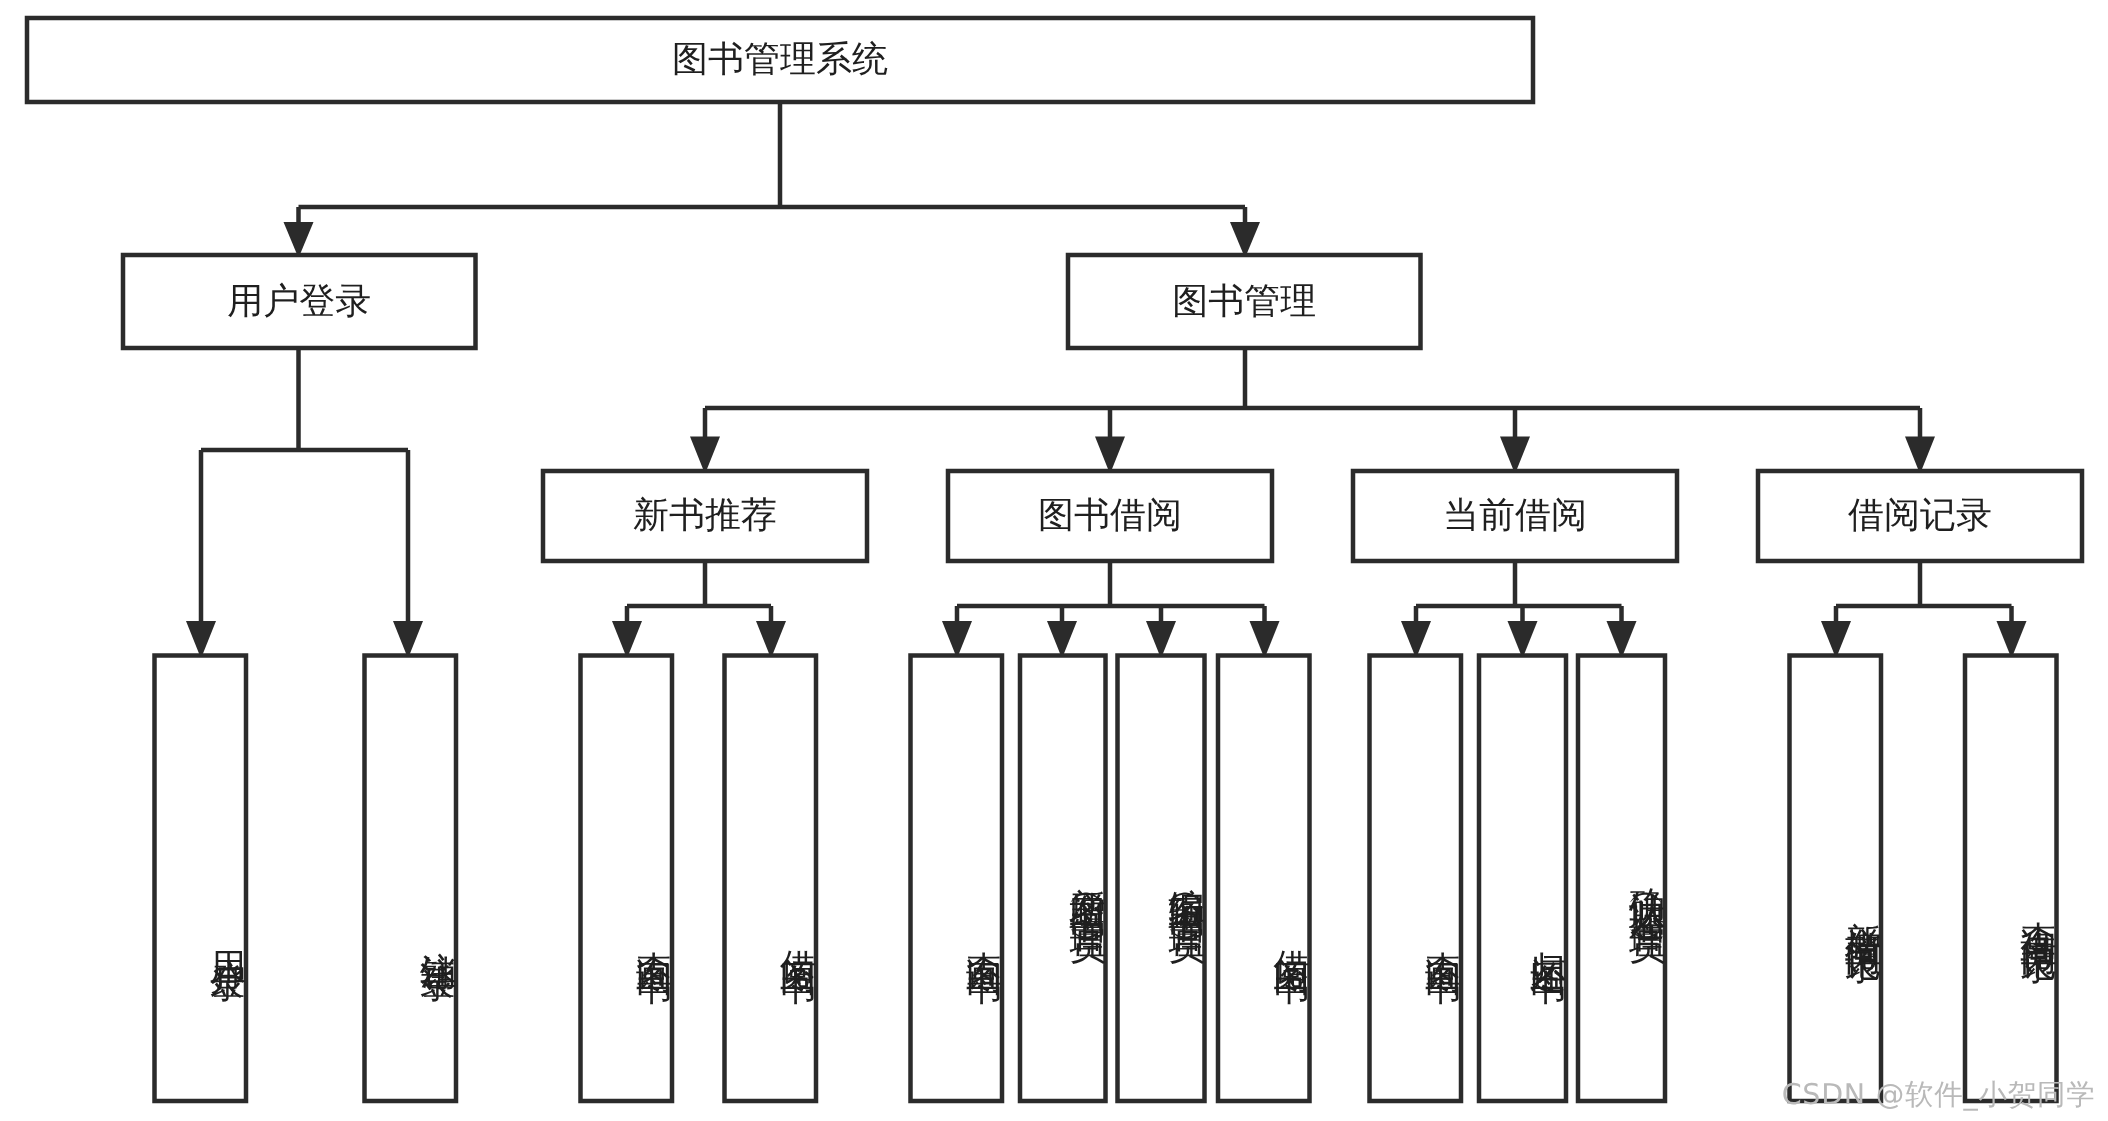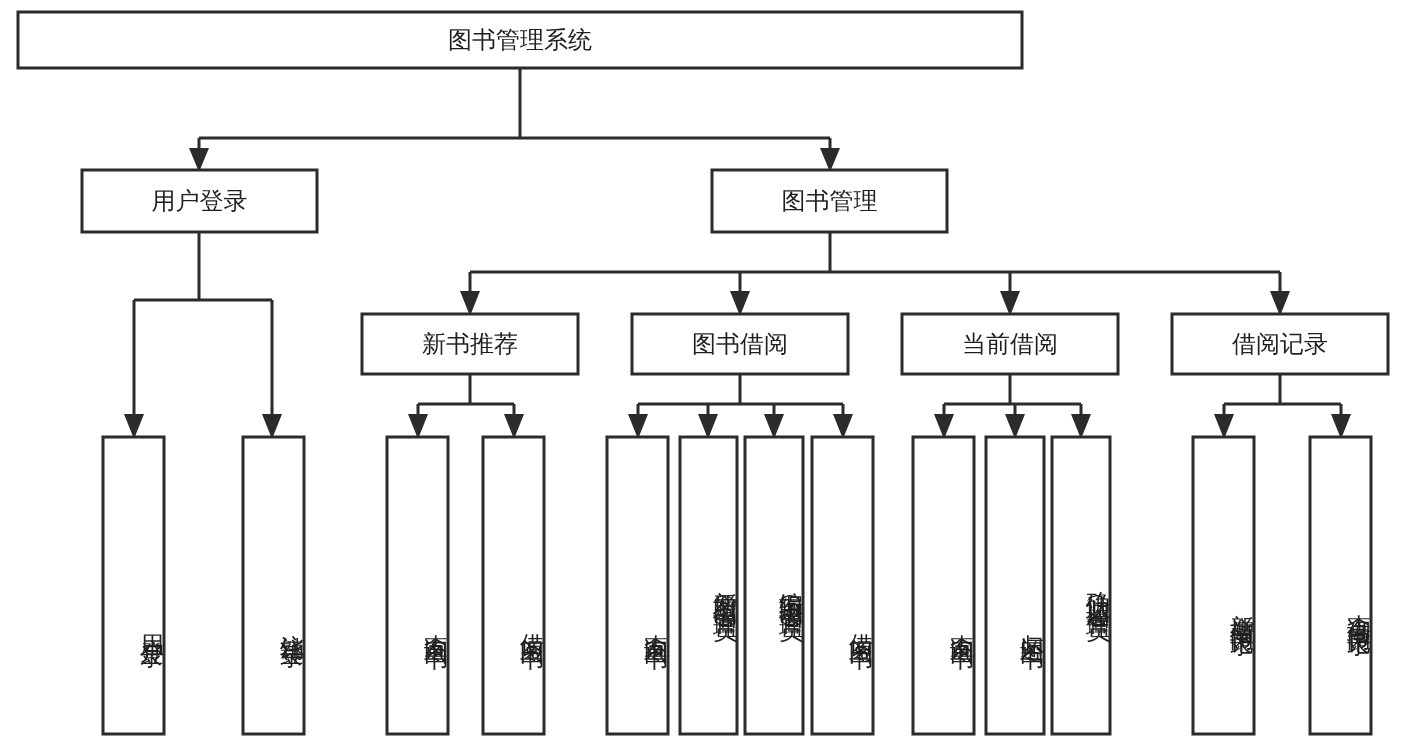--- a/index.html
+++ b/index.html
@@ -176,14 +176,15 @@
   <div class="node-label-v" style="left:607px; top:512px;  width:61px; height:222px;">查询图书</div>
   <div class="node-label-v" style="left:680px; top:445px;  width:57px; height:289px;">新增图书（管理员）</div>
   <div class="node-label-v" style="left:745px; top:445px;  width:58px; height:289px;">编辑图书（管理员）</div>
   <div class="node-label-v" style="left:812px; top:512px;  width:61px; height:222px;">借阅图书</div>
   <div class="node-label-v" style="left:913px; top:512px;  width:61px; height:222px;">查询图书</div>
   <div class="node-label-v" style="left:986px; top:512px;  width:58px; height:222px;">归还图书</div>
   <div class="node-label-v" style="left:1052px; top:445px; width:58px; height:289px;">确认归还（管理员）</div>
   <div class="node-label-v" style="left:1193px; top:479px; width:61px; height:255px;">新增借阅记录</div>
   <div class="node-label-v" style="left:1310px; top:479px; width:61px; height:255px;">查询借阅记录</div>
 
+  <div class="watermark">CSDN @软件_小贺同学</div>
 
 </div>
 
 </body></html>

